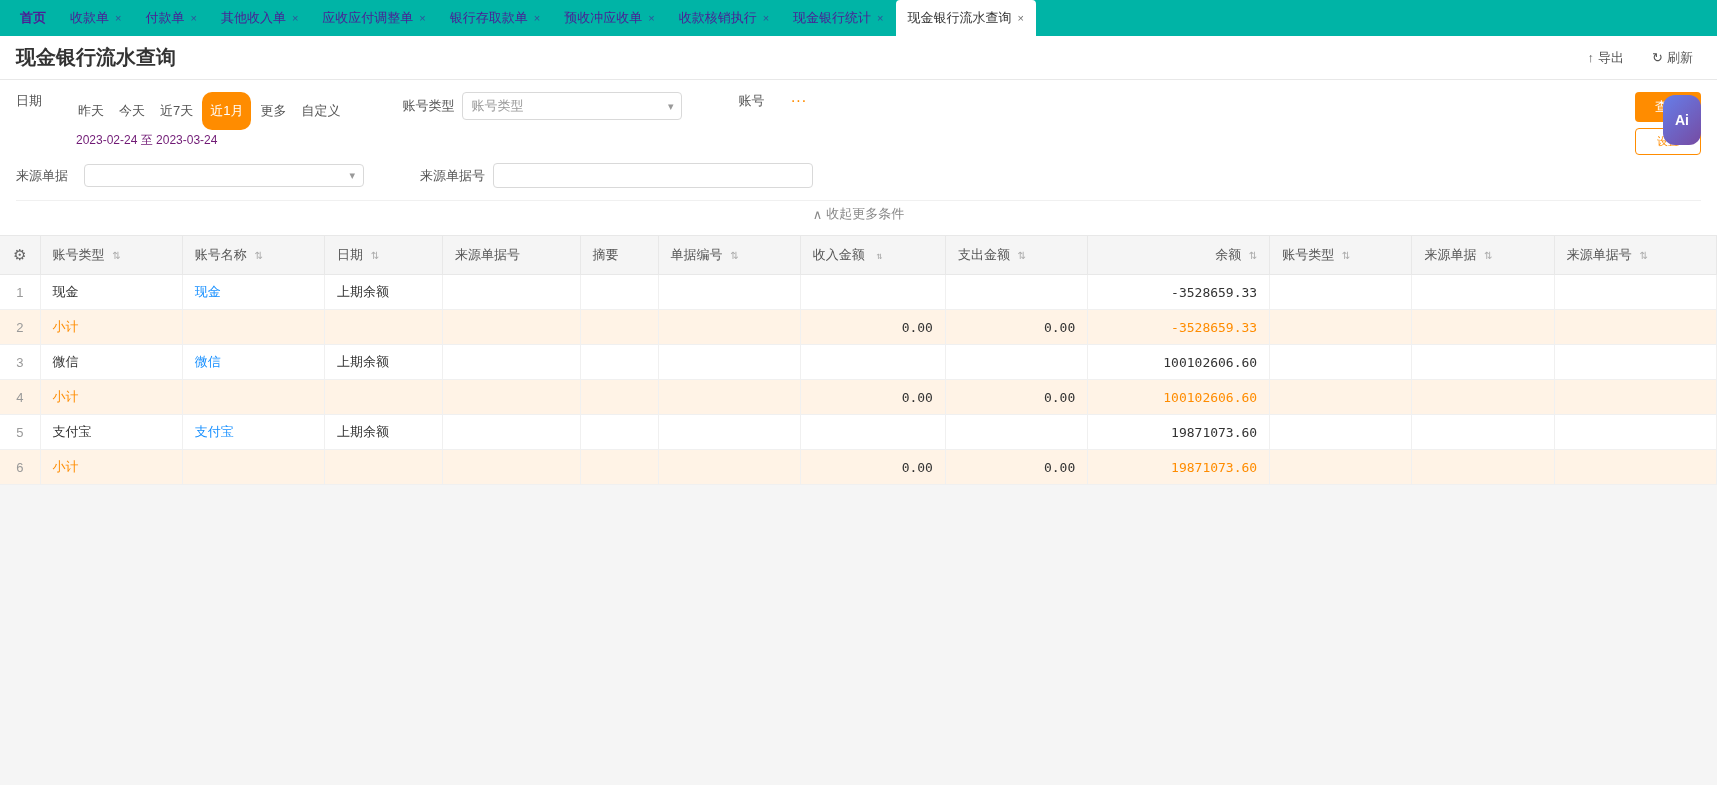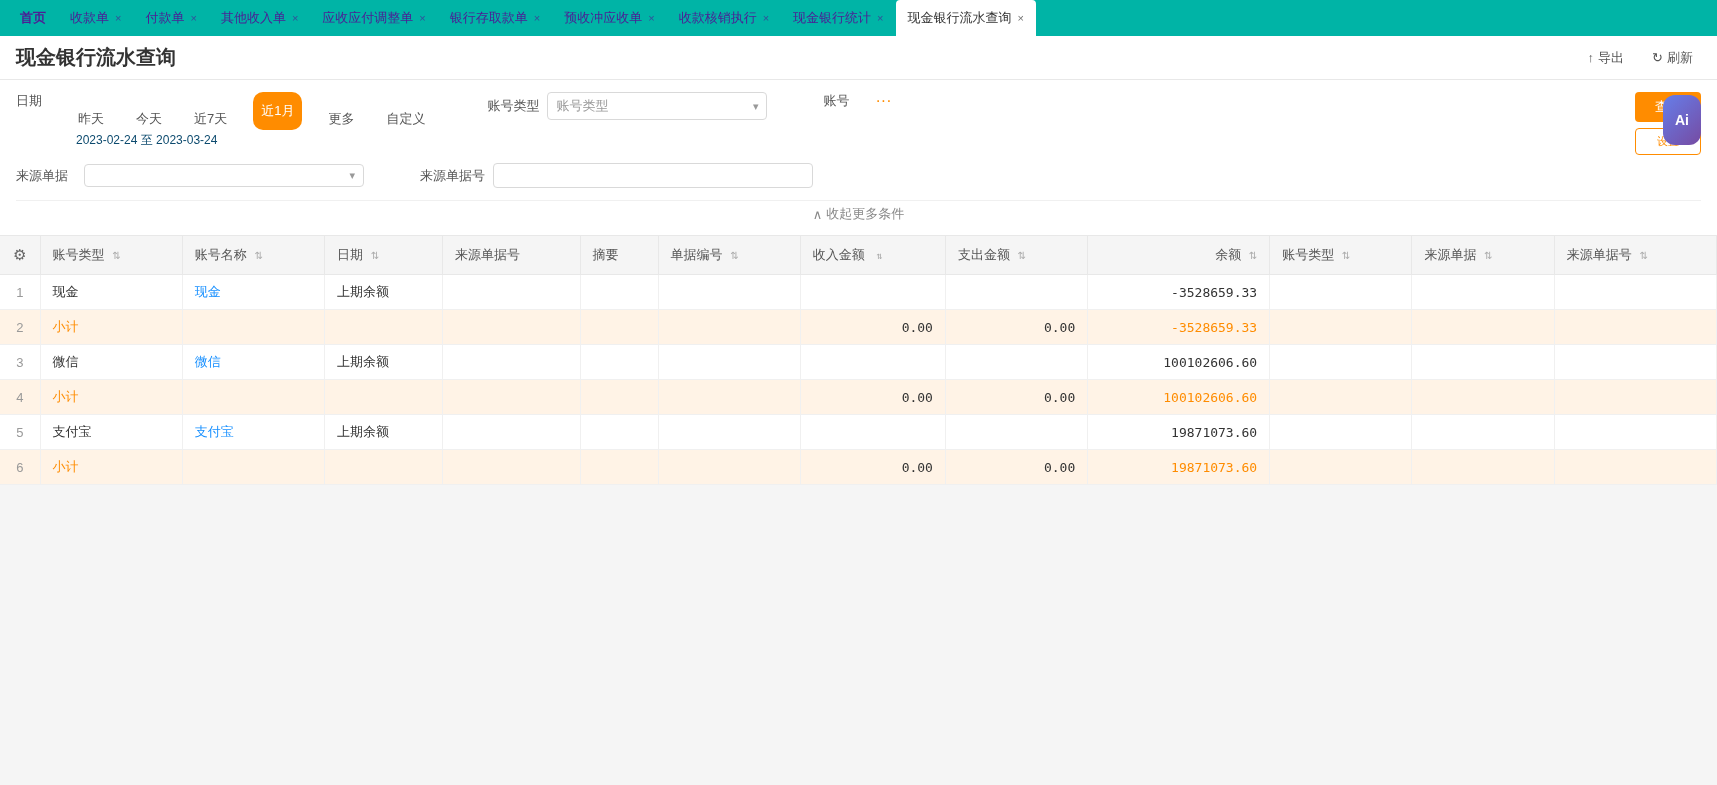--- a/index.html
+++ b/index.html
@@ -81,40 +81,40 @@
       margin-bottom: 8px;
     }
     .filter-label {
       color: #555;
       font-size: 13px;
       min-width: 40px;
       white-space: nowrap;
     }
     .date-shortcuts {
       display: flex;
-      align-items: flex-end;
-      gap: 20px;
+      align-items: center;
+      gap: 3px;
     }
     .date-btn {
       font-size: 13px;
       color: #555;
       cursor: pointer;
       padding: 2px 6px;
       border: none;
       background: none;
     }
     .date-btn.active {
       background: #ff8c00;
       color: #fff;
       border-radius: 10px;
       padding: 10px 8px;
     }
     .date-range {
       font-size: 12px;
-      color: #0c4a6e;
+      color: #701a75;
       margin-left: 4px;
     }
     .filter-select {
       display: flex;
       align-items: center;
       border: 1px solid #d9d9d9;
       border-radius: 4px;
       padding: 4px 8px;
       min-width: 200px;
       cursor: pointer;

